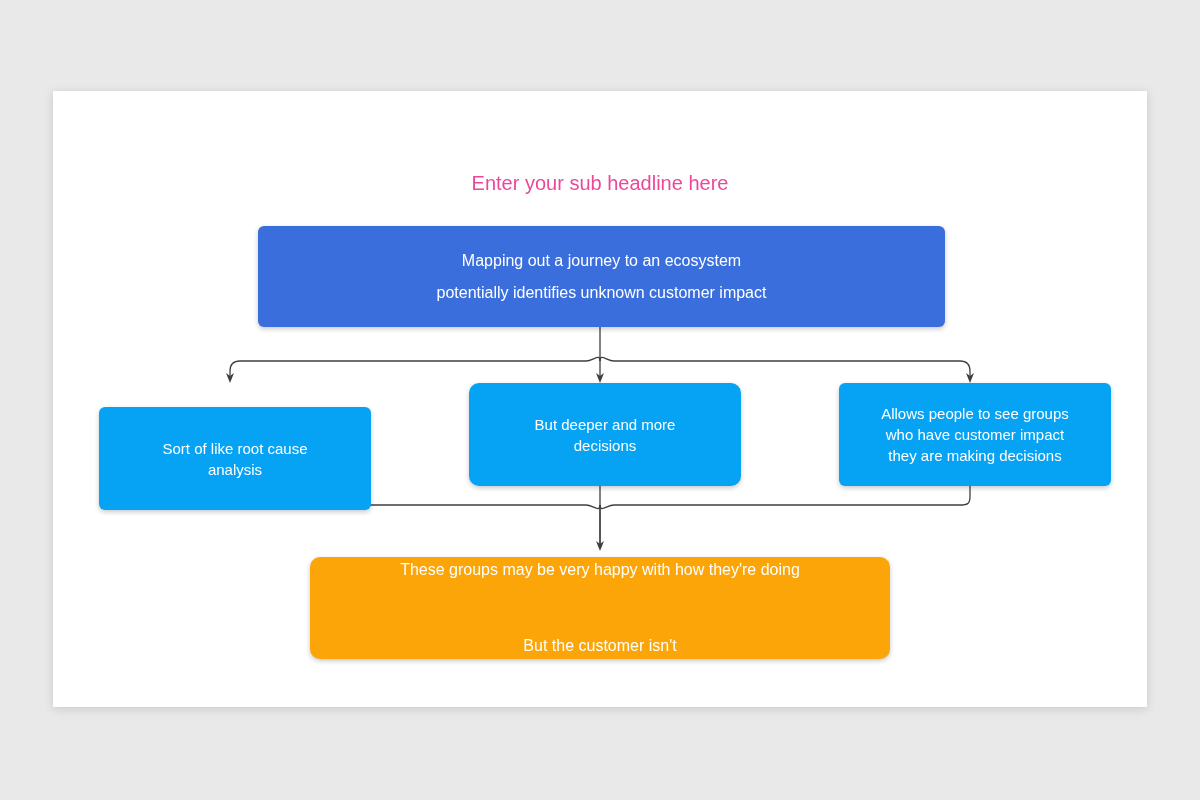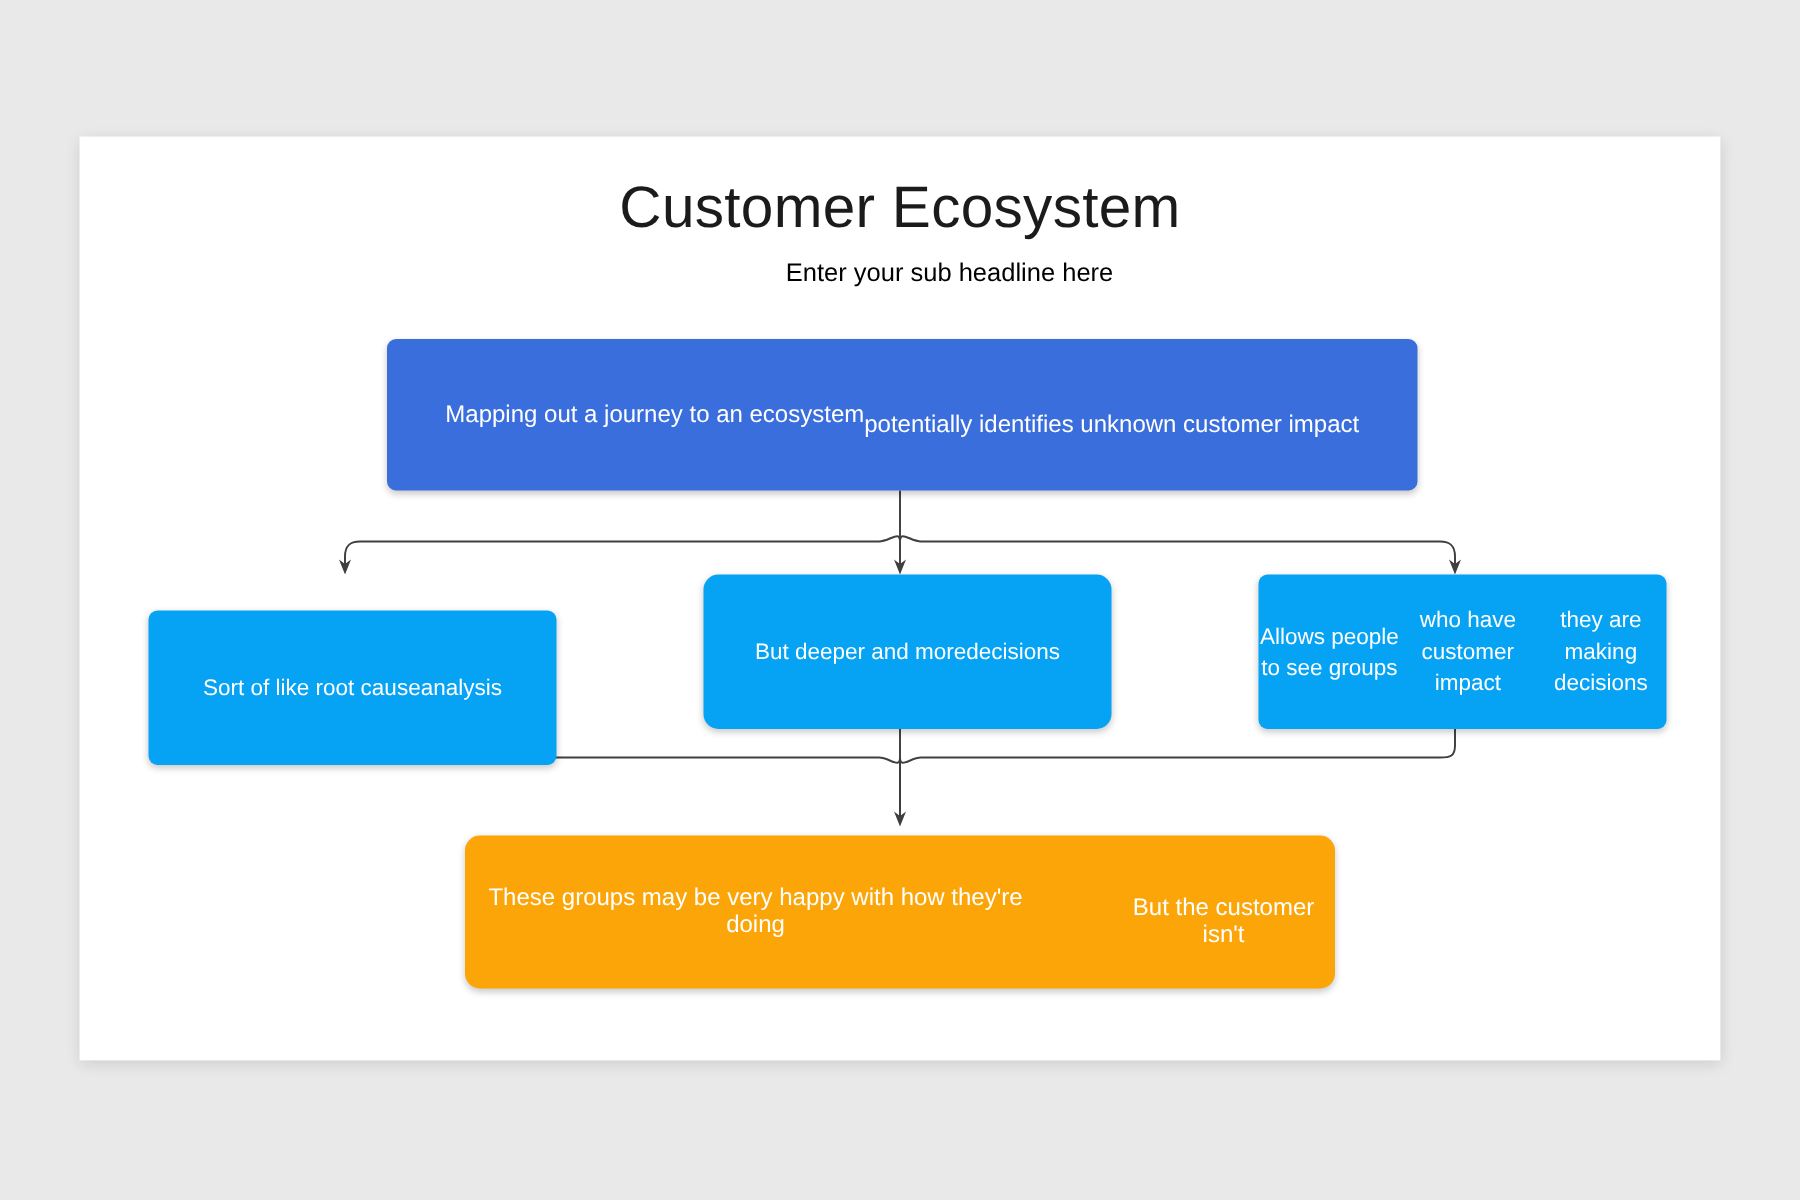--- a/index.html
+++ b/index.html
@@ -35,31 +35,30 @@
     font-weight: 400;
     letter-spacing: 0.2px;
   }
 
   .subtitle {
     position: absolute;
     left: 0;
     top: 81px;
     width: 100%;
     text-align: center;
-    font-size: 17px;
-    color: #000000;
+    font-size: 20px;
+    color: #ec4899;
     font-weight: 400;
-    padding-left: 33px;
   }
 
   .node {
     position: absolute;
     box-sizing: border-box;
     display: flex;
-    flex-direction: row;
+    flex-direction: column;
     align-items: center;
     justify-content: center;
     color: #ffffff;
     text-align: center;
     box-shadow: 0 2px 5px rgba(0,0,0,0.22);
   }
   .node .line { display: block; }
 
   
   .node-top {
@@ -107,21 +106,20 @@
     width: 1094px;
     height: 616px;
     pointer-events: none;
   }
 </style>
 </head>
 <body>
 
 <div class="slide">
 
-  <div class="title">Customer Ecosystem</div>
   <div class="subtitle">Enter your sub headline here</div>
 
   <svg class="connectors" viewBox="0 0 1094 616" width="1094" height="616">
     <g fill="none" stroke="#3f3f3f" stroke-width="1.3" stroke-linecap="butt">
 
       <path d="M547,236 L547,270"></path>
       <path d="M547,270 C547,262 540,270 533,270 L187,270 C180,270 177,273 177,280 L177,286"></path>
       <path d="M547,270 L547,286"></path>
       <path d="M547,270 C547,262 554,270 561,270 L907,270 C914,270 917,273 917,280 L917,286"></path>
 

